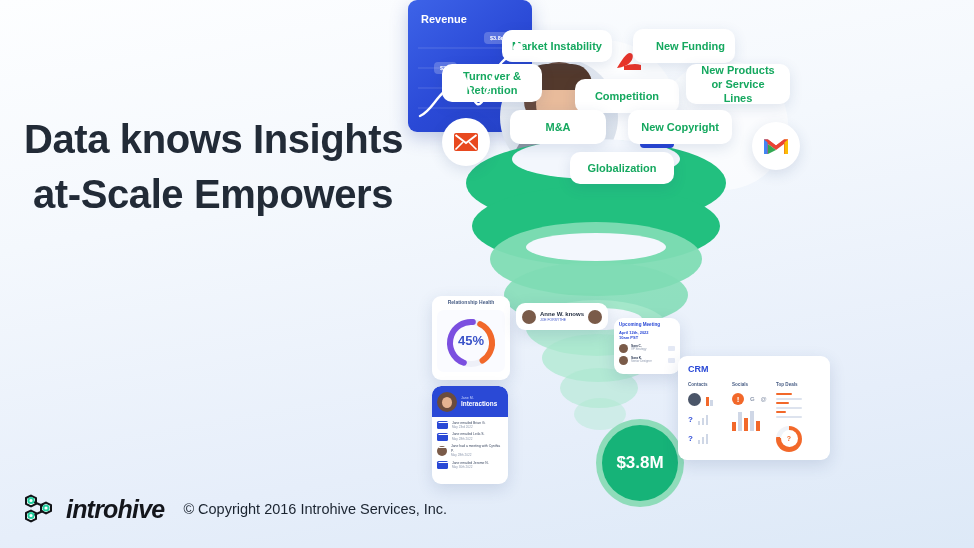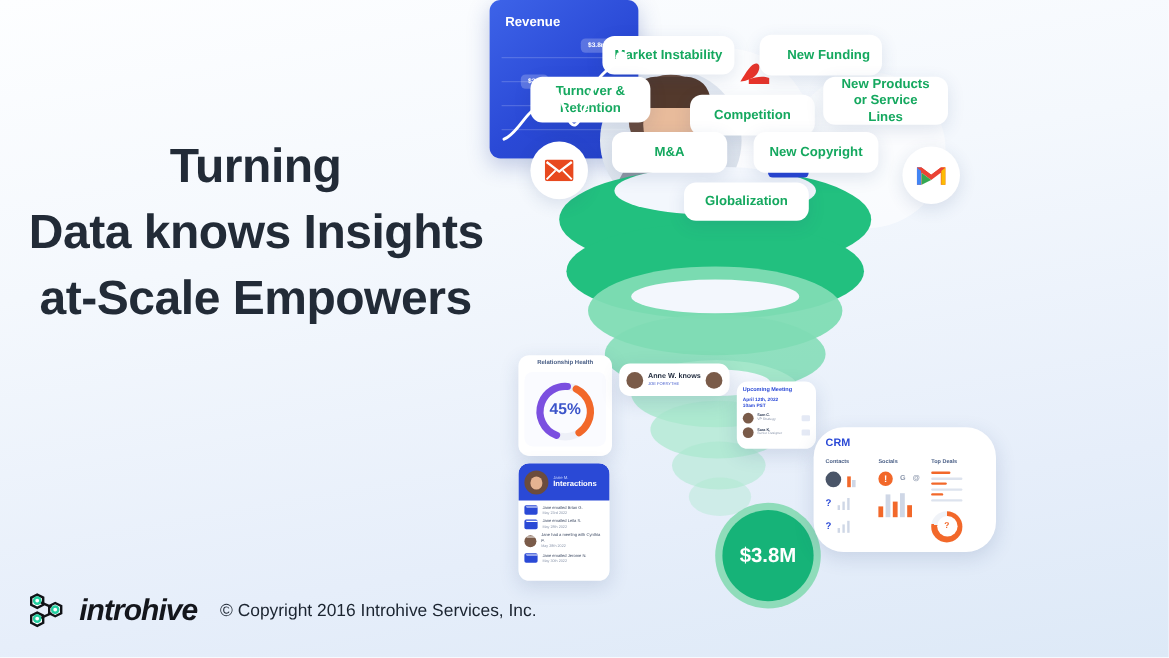--- a/index.html
+++ b/index.html
@@ -222,21 +222,21 @@
   #um-card { left: 206px; top: 318px; width: 66px; height: 56px; padding: 4px 5px; }
   #um-title { font-size: 4.6px; font-weight: bold; color: #2a49d6; }
   #um-date { font-size: 4px; font-weight: bold; color: #2a49d6; margin-top: 3px; line-height: 1.35; }
   .um-row { display:flex; align-items:center; gap:3px; margin-top: 3px; }
   .um-av { width: 9px; height: 9px; border-radius: 50%; background: #7a5b49; flex:0 0 auto; }
   .um-t1 { font-size: 3.2px; color:#33405a; font-weight:bold; line-height:1.25; }
   .um-t2 { font-size: 2.9px; color:#8d98ad; line-height:1.25; }
   .um-btn { width: 7px; height: 5px; border-radius: 1px; background:#e4e9f5; margin-left:auto; }
 
   
-  #crm-card { left: 270px; top: 356px; width: 152px; height: 104px; padding: 8px 10px; border-radius: 25px; }
+  #crm-card { left: 270px; top: 356px; width: 152px; height: 104px; padding: 8px 10px; }
   #crm-title { font-size: 9px; font-weight: bold; color: #2a49d6; }
   #crm-cols { display: flex; margin-top: 8px; }
   .crm-col { flex: 1; }
   .crm-h { font-size: 4.6px; color: #4a5f86; font-weight: bold; margin-bottom: 6px; }
   .q { font-size: 8px; color: #2a49d6; font-weight: bold; }
   .mini-av { width: 13px; height: 13px; border-radius: 50%; background: #4a5568; }
   .bar-g { display: flex; align-items: flex-end; gap: 1.5px; height: 12px; }
   .bar-g i { display:block; width: 2.5px; background: #cfd7e6; }
   .bar-g i.on { background: #f2682a; }
   .lines i { display: block; height: 2px; border-radius: 1px; background: #dde3ee; margin-bottom: 2.5px; }
@@ -251,21 +251,20 @@
     display:flex; align-items:center; justify-content:center;
     font-size: 7px; color:#f2682a; font-weight:bold;
   }
 </style>
 </head>
 <body>
 
 <div id="slide">
 
   <div id="headline">
-    <span class="ln">Turning</span>
     <span class="ln">Data knows Insights</span>
     <span class="ln">at-Scale Empowers</span>
   </div>
 
   <div id="footer">
     <svg id="logo-mark" viewBox="0 0 34 30">
       <g fill="none" stroke="#111317" stroke-width="2">
         <path d="M4 4 L9 1.5 L14 4 L14 10 L9 12.5 L4 10 Z" fill="#fff"></path>
         <path d="M4 19 L9 16.5 L14 19 L14 25 L9 27.5 L4 25 Z" fill="#fff"></path>
         <path d="M19 11 L24 8.5 L29 11 L29 17 L24 19.5 L19 17 Z" fill="#fff"></path>

